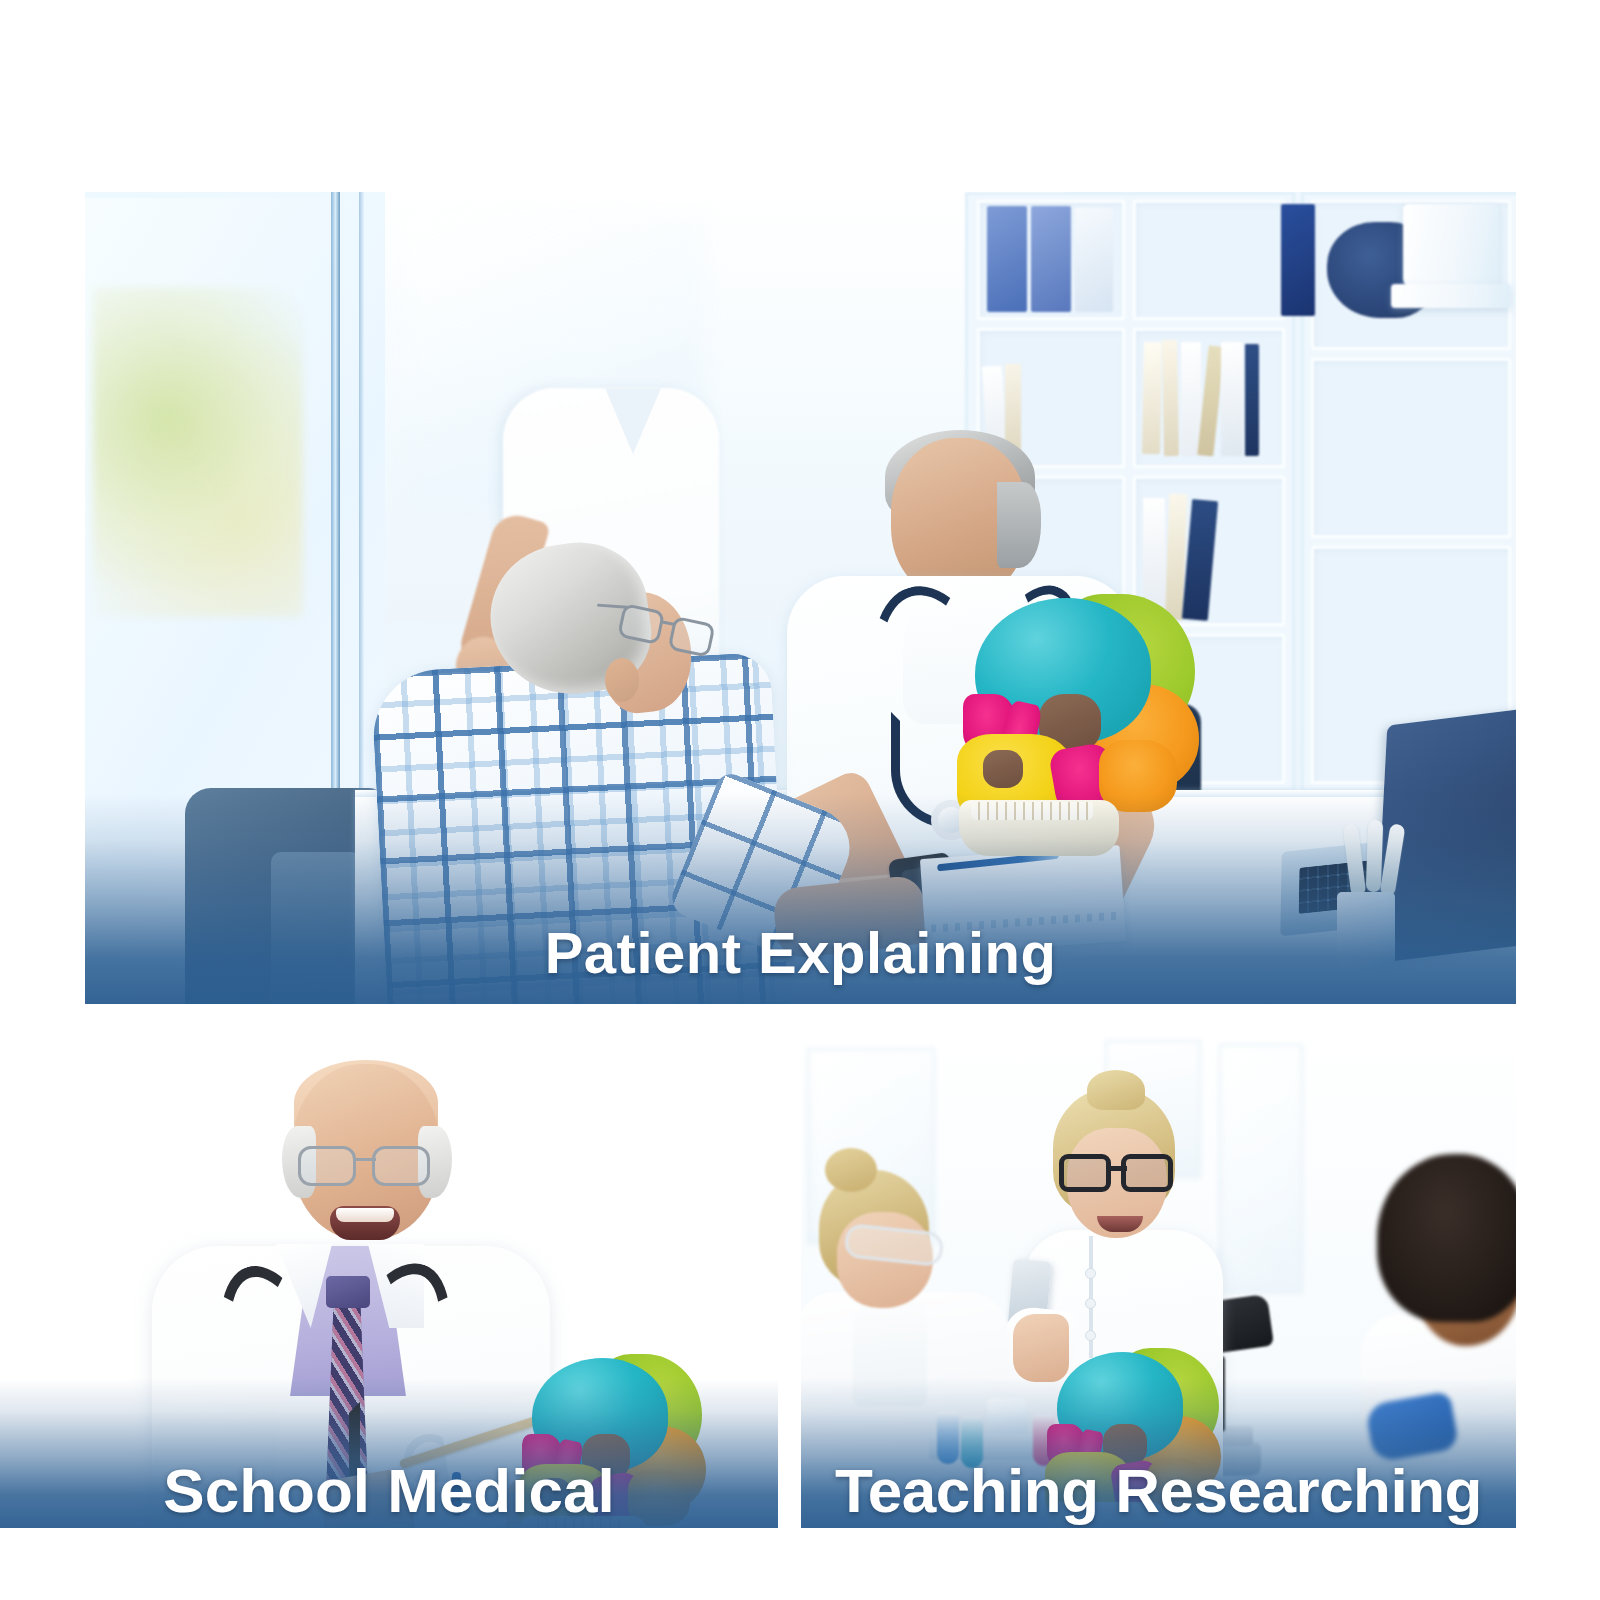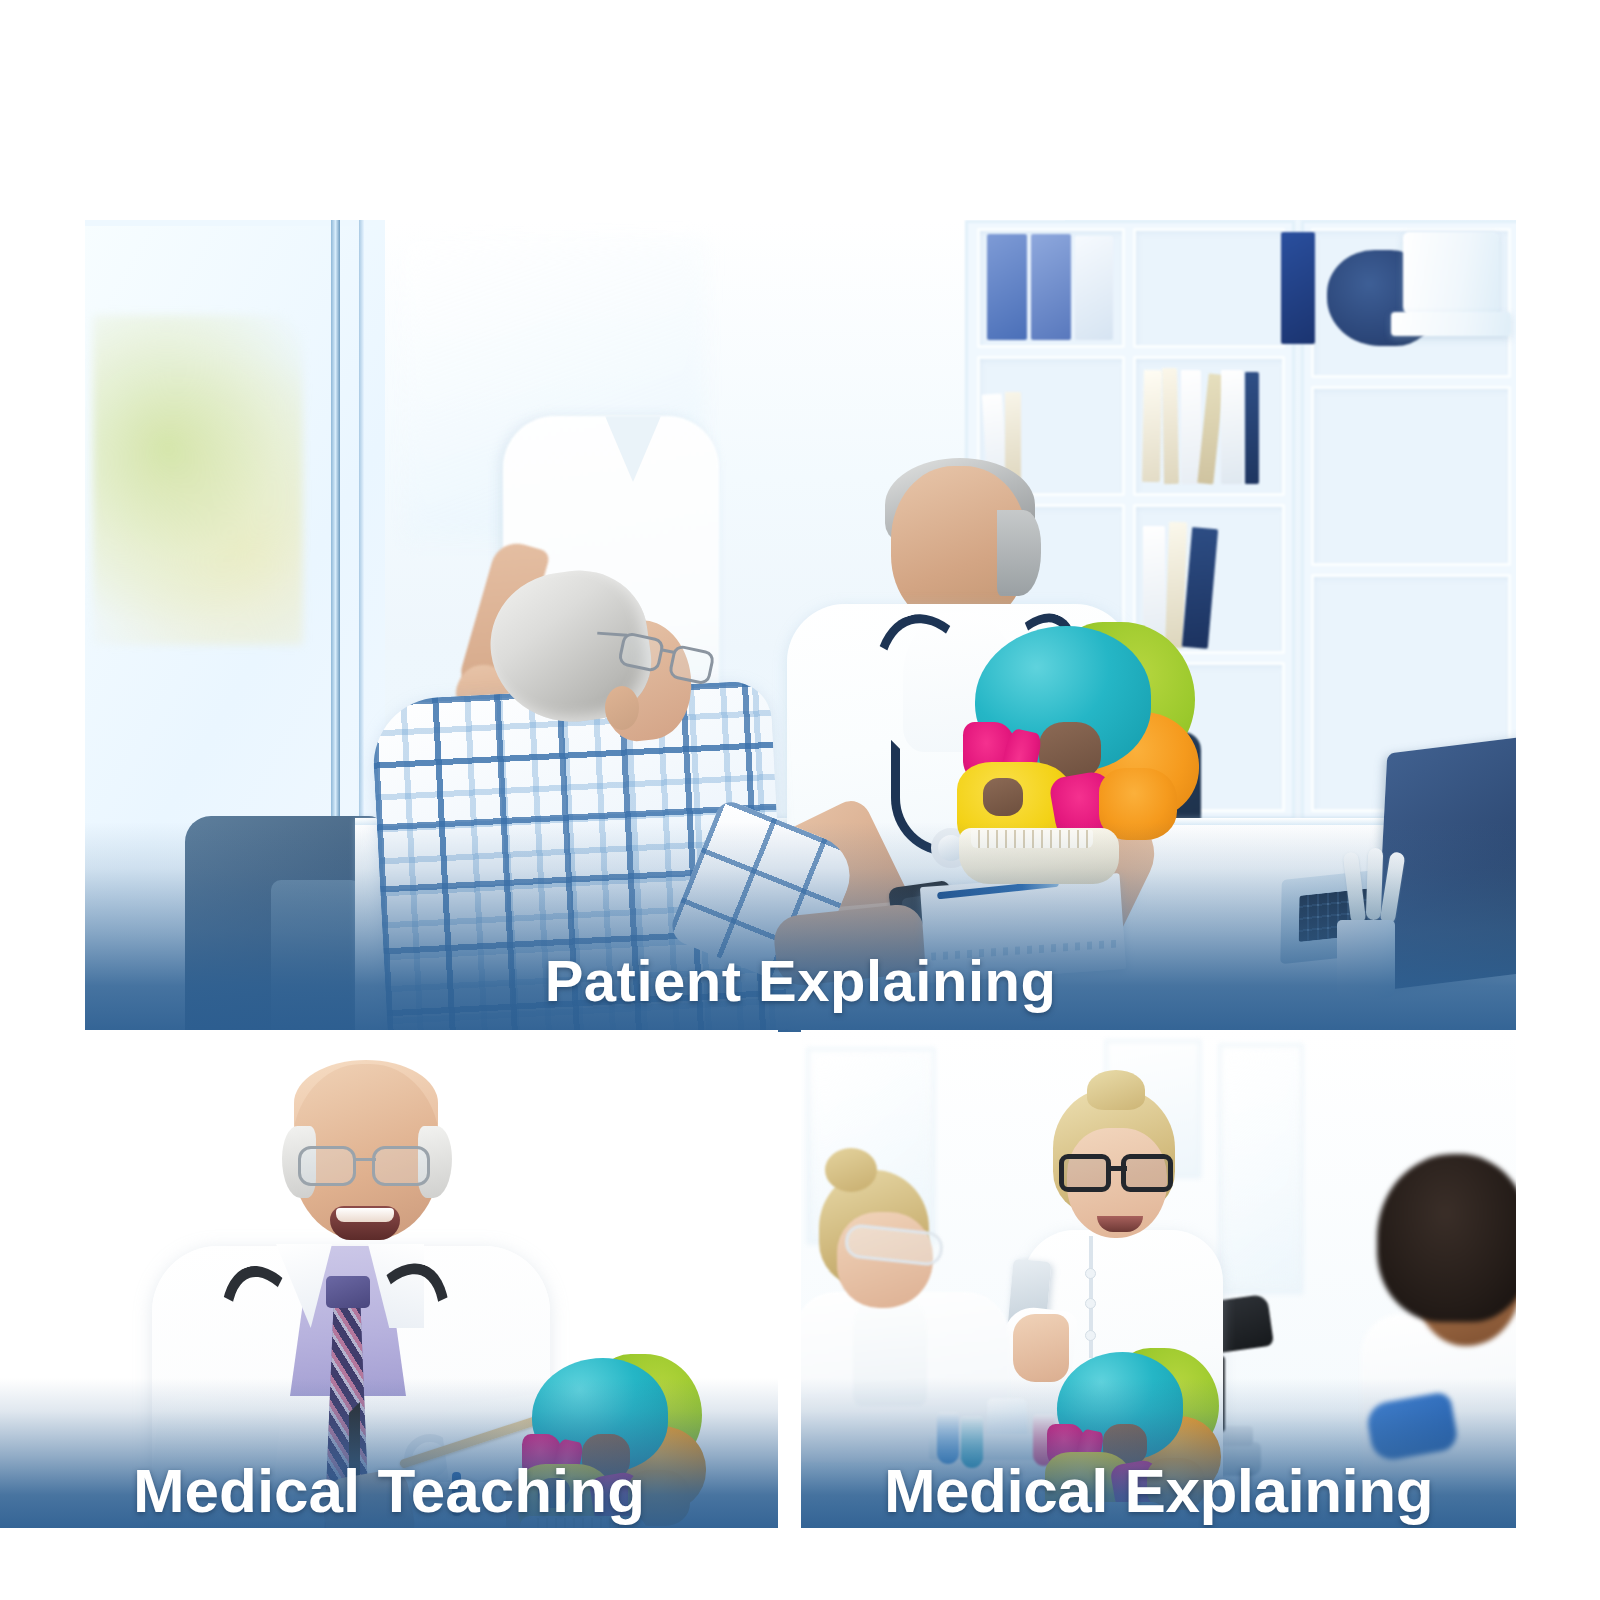--- a/index.html
+++ b/index.html
@@ -18,21 +18,21 @@
   #title-text{
     color:#0b0b0b; font-family:"Liberation Sans", sans-serif;
     font-weight:700; font-size:94px; line-height:1;
     letter-spacing:-1px; white-space:nowrap;
     transform:scaleX(.80) scaleY(1.06); transform-origin:center center;
     -webkit-text-stroke:2.5px #0b0b0b;
   }
 
   
   .panel{ position:absolute; overflow:hidden; background:#fafdff; }
-  #panel-top   { left:85px;  top:220px;  width:1431px; height:812px; }
+  #panel-top   { left:85px;  top:192px;  width:1431px; height:812px; }
   #panel-left  { left:0px;   top:1030px; width:778px;  height:498px; }
   #panel-right { left:801px; top:1030px; width:715px;  height:498px; }
 
   
   .caption-strip{
     position:absolute; left:0; right:0; bottom:0;
     background:linear-gradient(to bottom,
       rgba(62,108,155,0) 0%,
       rgba(62,108,155,.16) 22%,
       rgba(56,104,152,.55) 52%,
@@ -608,21 +608,21 @@
         <div class="sk-magenta" style="left:34px; top:88px; width:26px; height:64px; border-radius:28% 22% 34% 30%; transform:rotate(12deg);"></div>
         <div class="sk-yellow" style="left:0px; top:112px; width:92px; height:74px;"></div>
         <div class="sk-dark" style="left:20px; top:126px; width:32px; height:30px;"></div>
         <div class="sk-magenta" style="left:74px; top:122px; width:50px; height:50px; border-radius:26% 34% 28% 32%; transform:rotate(-10deg);"></div>
         <div class="sk-orange" style="left:110px; top:118px; width:62px; height:56px; border-radius:34% 42% 40% 36%;"></div>
         <div class="sk-bone" style="left:2px; top:164px; width:126px; height:44px; border-radius:10px 14px 20px 24px;"></div>
         <div class="sk-teeth" style="left:12px; top:166px; width:96px; height:14px;"></div>
       </div>
 
       <div class="caption-strip"></div>
-      <div class="caption" id="cap-left">Medical Teaching</div>
+      <div class="caption" id="cap-left">School Medical</div>
     </div>
   </div>
 
   <div class="panel panel-bottom" id="panel-right">
     <div id="right-scene">
 
       <div class="lab-wall"></div>
       <div class="lab-win blurz2" style="left:6px; top:18px; width:128px; height:196px;"></div>
       <div class="lab-win-glow" style="left:14px; top:26px; width:112px; height:178px;"></div>
       <div class="lab-win blurz2" style="left:304px; top:10px; width:96px; height:138px;"></div>
@@ -682,17 +682,17 @@
         <div class="sk-dark" style="left:58px; top:78px; width:44px; height:42px;"></div>
         <div class="sk-magenta" style="left:2px; top:78px; width:38px; height:44px; border-radius:22% 40% 30% 36%;"></div>
         <div class="sk-magenta" style="left:30px; top:84px; width:24px; height:60px; border-radius:28% 22% 34% 30%; transform:rotate(12deg);"></div>
         <div class="sk-yellow" style="left:0px; top:106px; width:86px; height:70px;"></div>
         <div class="sk-magenta" style="left:68px; top:116px; width:48px; height:48px; border-radius:26% 34% 28% 32%; transform:rotate(-10deg);"></div>
         <div class="sk-orange" style="left:102px; top:112px; width:58px; height:52px; border-radius:34% 42% 40% 36%;"></div>
         <div class="sk-bone" style="left:2px; top:156px; width:118px; height:40px; border-radius:10px 14px 20px 24px;"></div>
       </div>
 
       <div class="caption-strip"></div>
-      <div class="caption" id="cap-right">Medical Explaining</div>
+      <div class="caption" id="cap-right">Teaching Researching</div>
     </div>
   </div>
 
 </div>
 
 </body></html>

